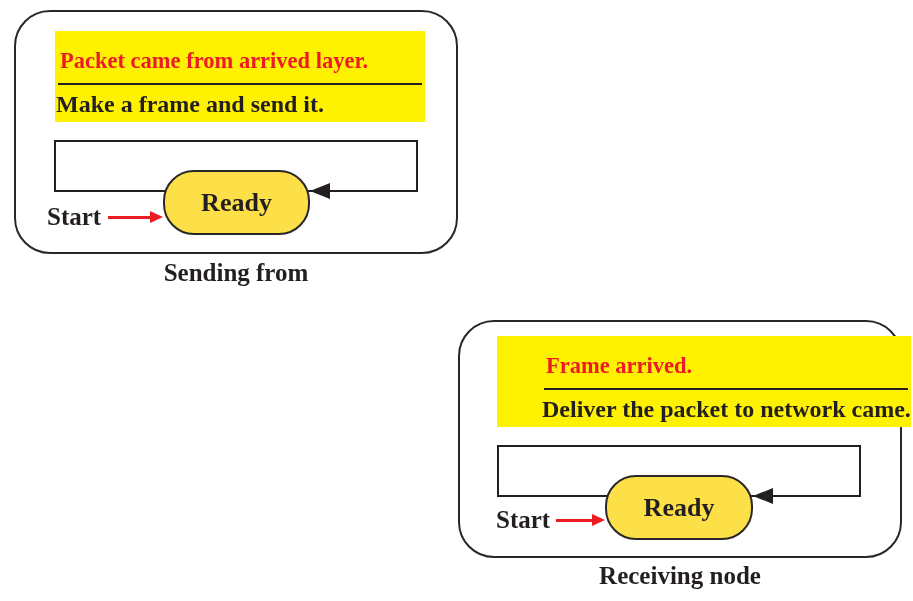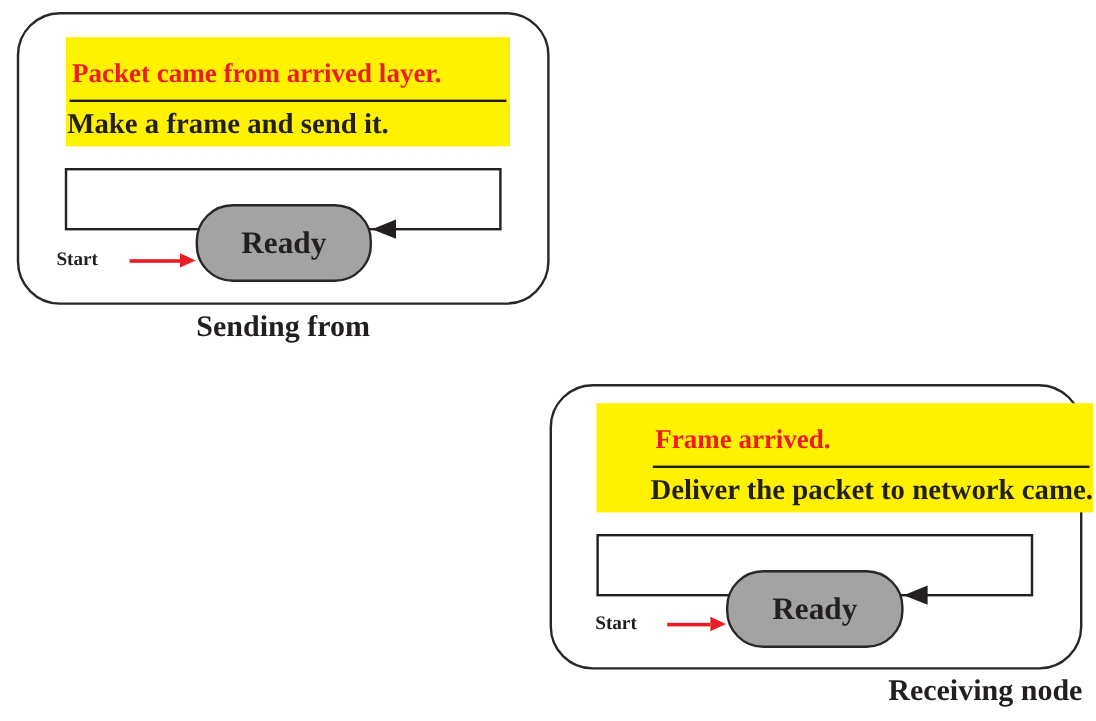--- a/index.html
+++ b/index.html
@@ -46,41 +46,41 @@
   }
   .loop {
     position: absolute;
     box-sizing: border-box;
     border: 2.5px solid #231F20;
     background: transparent;
   }
   .state {
     position: absolute;
     box-sizing: border-box;
-    background: #a3a3a3;
+    background: #fde047;
     border: 2.5px solid #2b2728;
     border-radius: 31px;
     display: flex;
     align-items: center;
     justify-content: center;
     font-weight: bold;
     font-size: 26px;
     color: #231F20;
   }
   .loop-arrowhead {
     position: absolute;
     width: 0; height: 0;
     border-top: 8px solid transparent;
     border-bottom: 8px solid transparent;
     border-right: 20px solid #231F20;
   }
   .start-label {
     position: absolute;
     font-weight: bold;
-    font-size: 16px;
+    font-size: 25px;
     line-height: 24px;
     color: #231F20;
     white-space: nowrap;
   }
   .start-line {
     position: absolute;
     height: 2.5px;
     background: #EC1C24;
   }
   .start-head {
@@ -130,15 +130,15 @@
     </div>
     <div class="loop" style="left:39px; top:125px; width:364px; height:52px;"></div>
     <div class="state" style="left:147px; top:155px; width:148px; height:65px;">
       <span>Ready</span>
     </div>
     <div class="loop-arrowhead" style="left:295px; top:168px;"></div>
     <div class="start-label" style="left:38px; top:188px;">Start</div>
     <div class="start-line" style="left:98px; top:199px; width:36px;"></div>
     <div class="start-head" style="left:134px; top:194px;"></div>
   </div>
-  <div class="caption" style="left:458px; top:562px; width:444px;text-align:right;">Receiving node</div>
+  <div class="caption" style="left:458px; top:562px; width:444px;">Receiving node</div>
 
 </div>
 
 </body></html>

